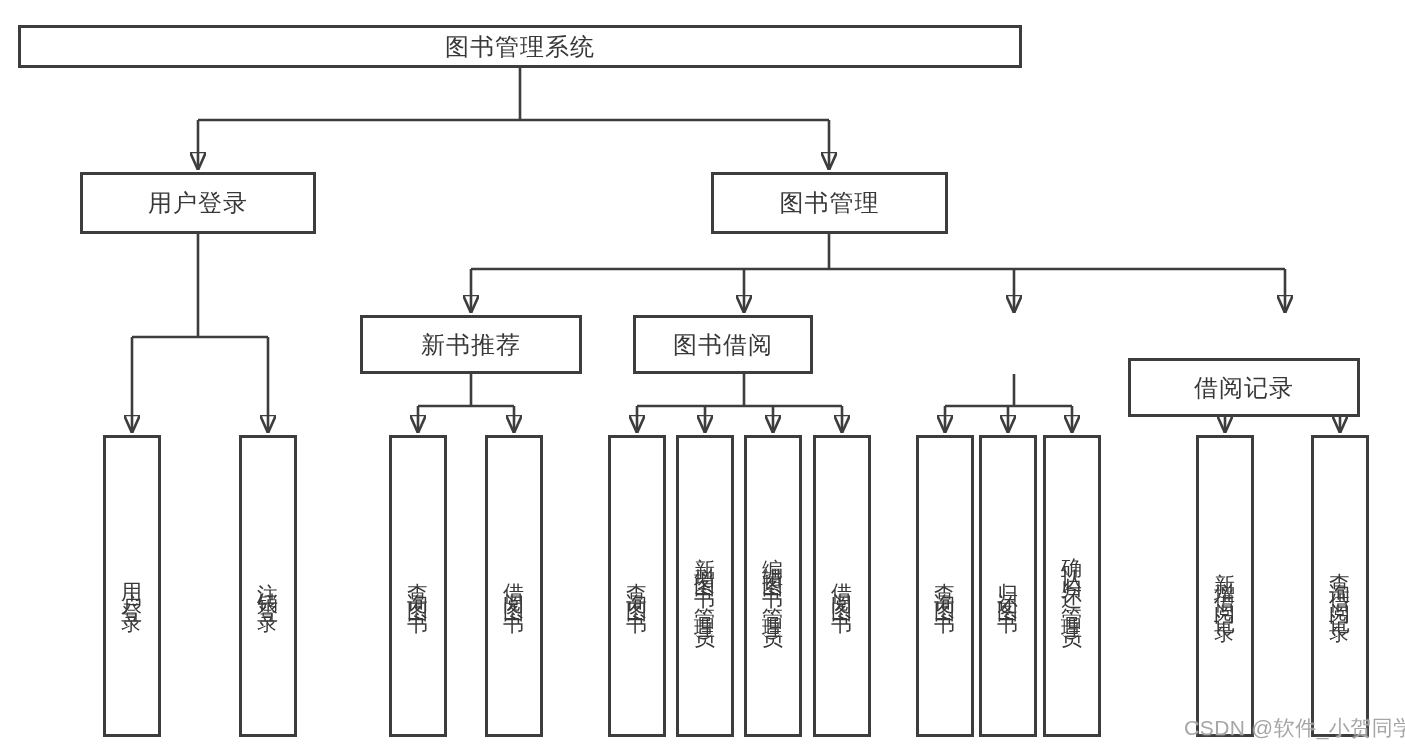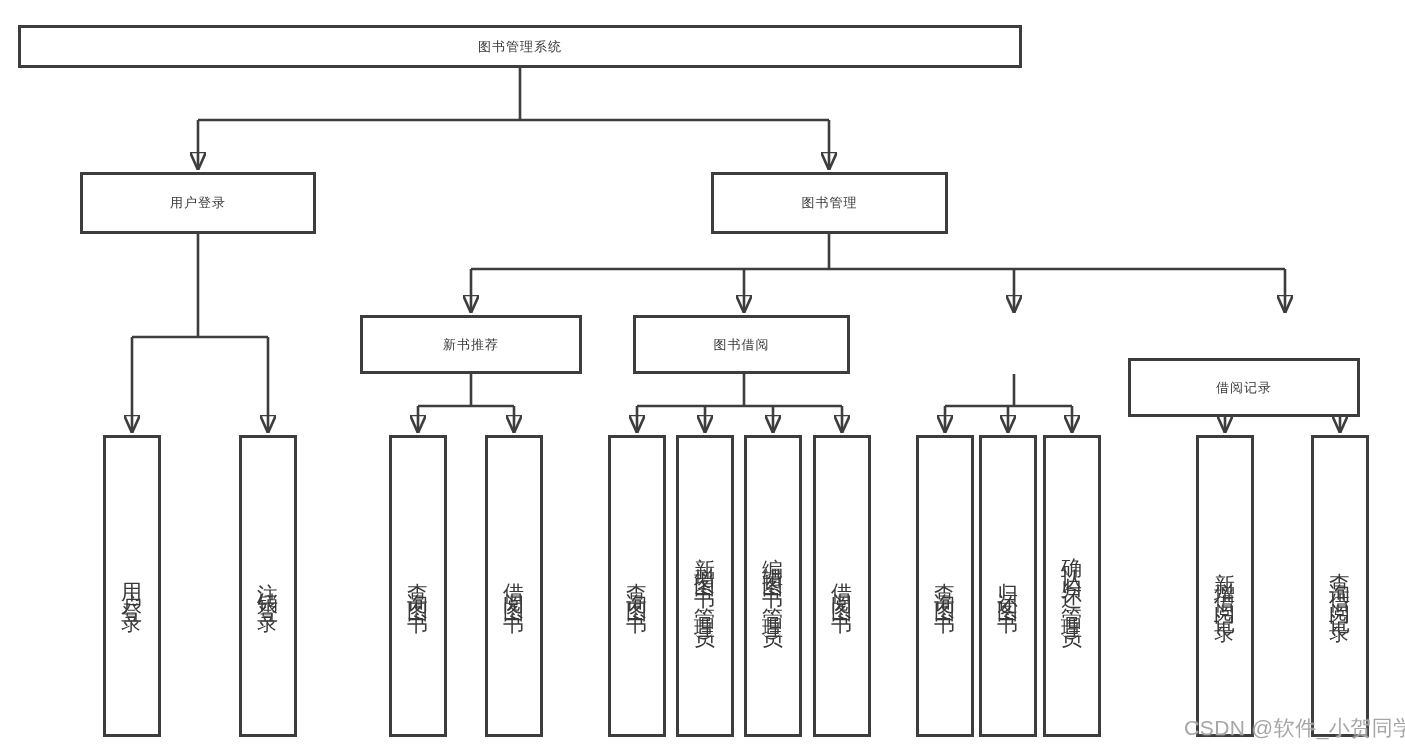--- a/index.html
+++ b/index.html
@@ -6,21 +6,21 @@
   .stage{
     position:relative;width:1405px;height:747px;background:#ffffff;overflow:hidden;
     font-family:"Liberation Sans",sans-serif;color:#383838;
   }
   .connector-layer{position:absolute;left:0;top:0;width:1405px;height:747px;}
   .connector-layer path{stroke:#3d3d3d;stroke-width:2.6;fill:none;}
   .node{
     position:absolute;box-sizing:border-box;border:3px solid #3d3d3d;background:#ffffff;
     display:flex;align-items:center;justify-content:center;
   }
-  .hbox{font-size:13px;letter-spacing:1px;text-align:right;}
+  .hbox{font-size:24px;letter-spacing:1px;text-align:right;}
   .vbox{width:58px;top:435px;height:302px;}
   .vtext{
     writing-mode:vertical-rl;text-orientation:mixed;
     font-size:21px;line-height:1;letter-spacing:10px;
   }
   .watermark{
     position:absolute;left:1184px;top:714px;font-size:21px;letter-spacing:0.5px;
     color:#a6a6a6;text-shadow:0 0 2px rgba(255,255,255,0.9);white-space:nowrap;
   }
 </style>
@@ -77,21 +77,21 @@
   <div class="node hbox" style="left:80px;top:172px;width:236px;height:62px;">
     <span>用户登录</span>
   </div>
   <div class="node hbox" style="left:711px;top:172px;width:237px;height:62px;">
     <span>图书管理</span>
   </div>
 
   <div class="node hbox" style="left:360px;top:315px;width:222px;height:59px;">
     <span>新书推荐</span>
   </div>
-  <div class="node hbox" style="left:633px;top:315px;width:217px;height:59px;">
+  <div class="node hbox" style="left:633px;top:315px;width:180px;height:59px;">
     <span>图书借阅</span>
   </div>
   <div class="node hbox" style="left:1128px;top:315px;width:232px;height:59px;margin-top:43px;">
     <span>借阅记录</span>
   </div>
 
   <div class="node vbox" style="left:103px;">
     <span class="vtext">用户登录</span>
   </div>
   <div class="node vbox" style="left:239px;">

